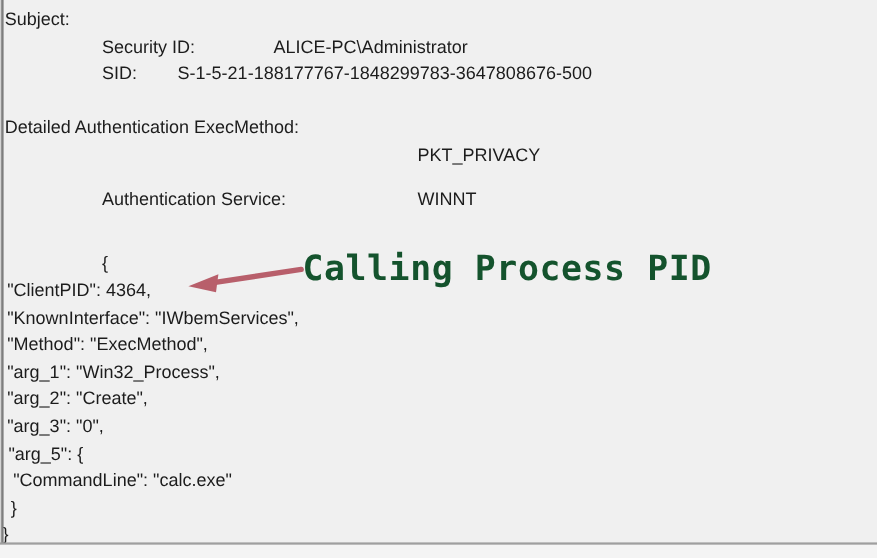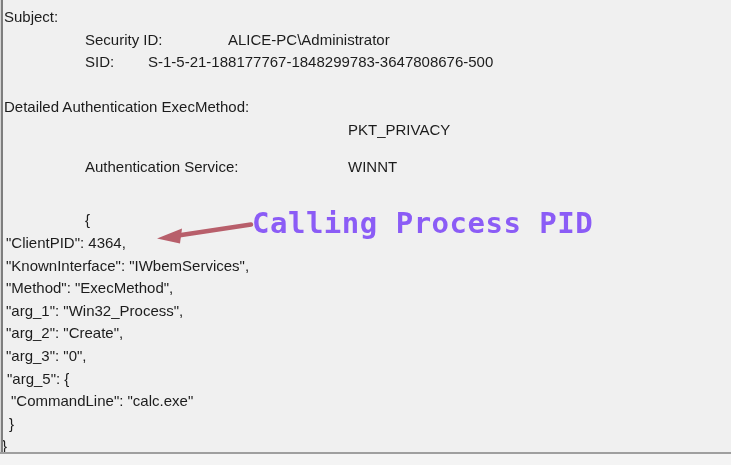--- a/index.html
+++ b/index.html
@@ -170,18 +170,18 @@
     <span class="seg x2">}</span>
   </div>
 
   <div class="border-left-light"></div>
   <div class="border-left-dark"></div>
 </div>
 
 <div class="border-bottom"></div>
 <div class="bottom-strip"></div>
 
-<div class="annotation-label" style="color: #8b5cf6;">Calling Process PID</div>
+<div class="annotation-label" style="color: #14532d;">Calling Process PID</div>
 
 <svg class="annotation-arrow" width="115" height="34" viewBox="0 0 115 34">
   <line x1="103" y1="10.5" x2="30" y2="21.5" stroke="#b85f6b" stroke-width="4.5" stroke-linecap="round" style="stroke: rgb(184, 95, 107);"></line>
   <polygon points="9,24.5 34,14.5 32,29.5" fill="#b85f6b" style="fill: rgb(184, 95, 107);"></polygon>
 </svg>
 
 </body></html>

